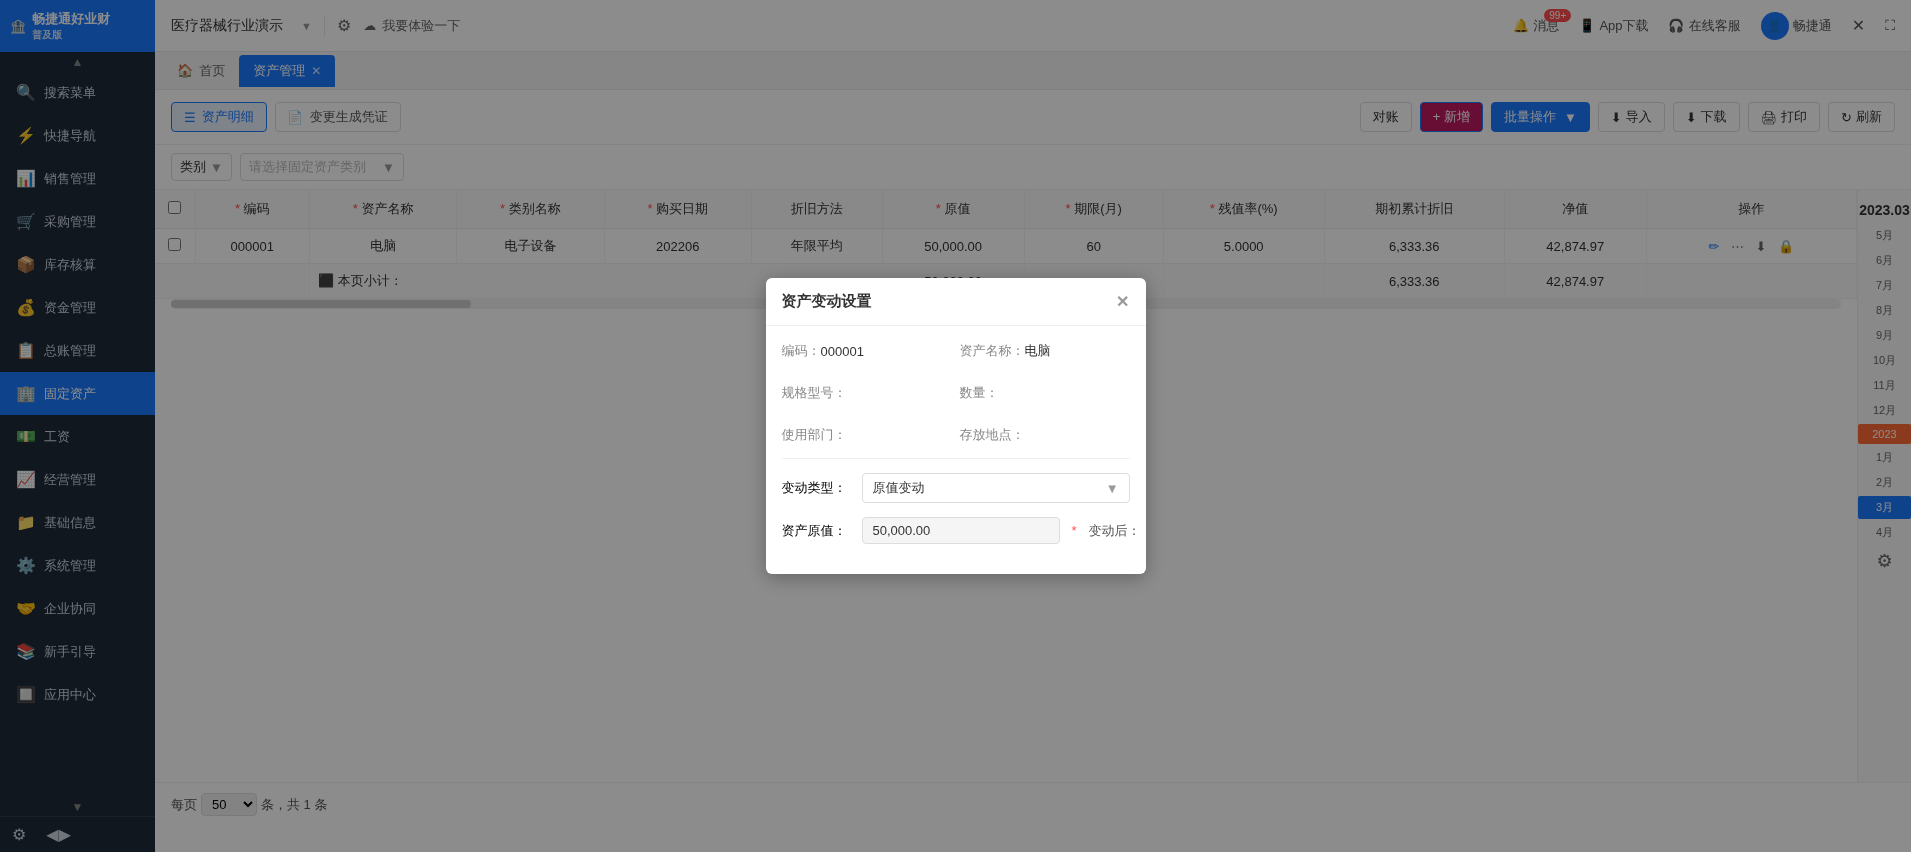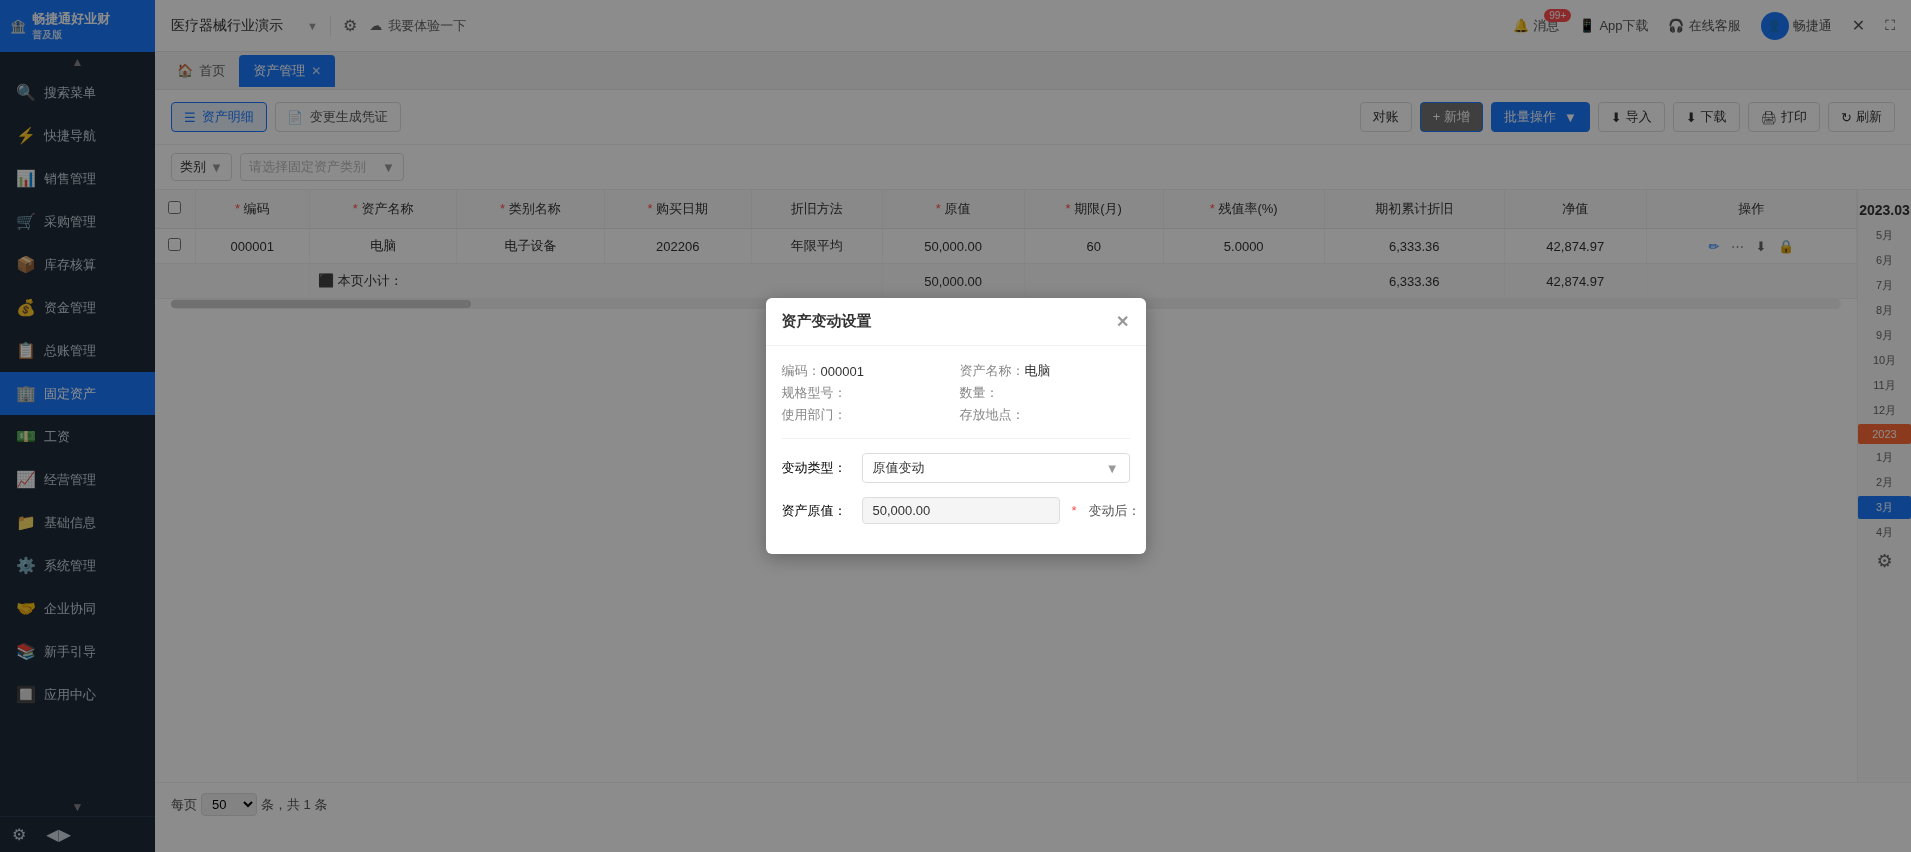--- a/index.html
+++ b/index.html
@@ -78,21 +78,21 @@
       height: 52px;
       display: flex;
       align-items: center;
       padding: 0 16px;
       border-bottom: 1px solid #e8e8e8;
       gap: 12px;
     }
     .topbar-company {
       display: flex;
       align-items: center;
-      gap: 24px;
+      gap: 18px;
       font-size: 14px;
       color: #333;
       cursor: pointer;
     }
     .topbar-divider { width: 1px; height: 20px; background: #e8e8e8; }
     .topbar-settings {
       color: #666;
       cursor: pointer;
       font-size: 16px;
     }
@@ -227,21 +227,21 @@
       gap: 4px;
       padding: 5px 12px;
       border-radius: 4px;
       cursor: pointer;
       font-size: 13px;
       border: 1px solid #ddd;
       background: #fff;
       color: #333;
     }
     .btn-primary {
-      background: #737373;
+      background: #be185d;
       color: white;
       border-color: #1a7aff;
     }
     .btn-batch {
       background: #1a7aff;
       color: white;
       border-color: #1a7aff;
       display: flex;
       align-items: center;
     }
@@ -373,21 +373,21 @@
       cursor: pointer;
       color: #999;
       font-size: 16px;
     }
     .dialog-body {
       padding: 16px;
     }
     .dialog-info-grid {
       display: grid;
       grid-template-columns: 1fr 1fr;
-      gap: 4px 8px;
+      gap: 24px 8px;
       margin-bottom: 14px;
       border-bottom: 1px solid #f0f0f0;
       padding-bottom: 14px;
     }
     .dialog-info-item {
       display: flex;
       align-items: center;
       font-size: 13px;
       color: #555;
     }

